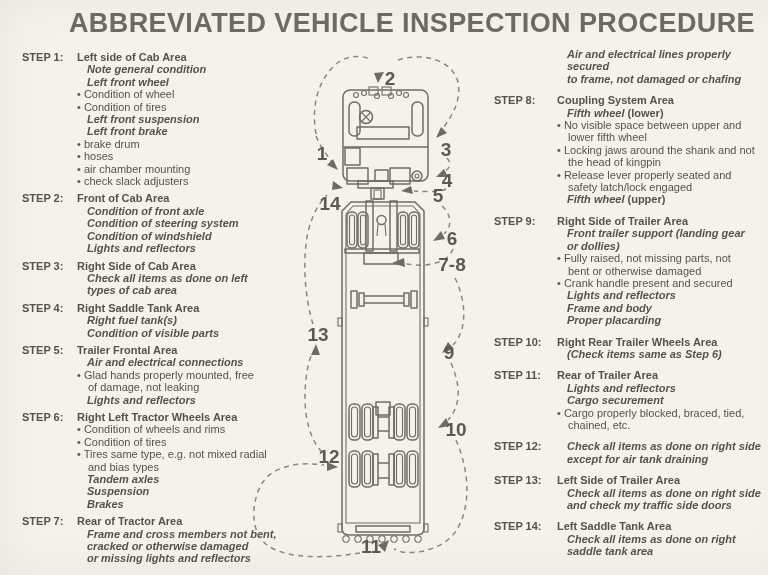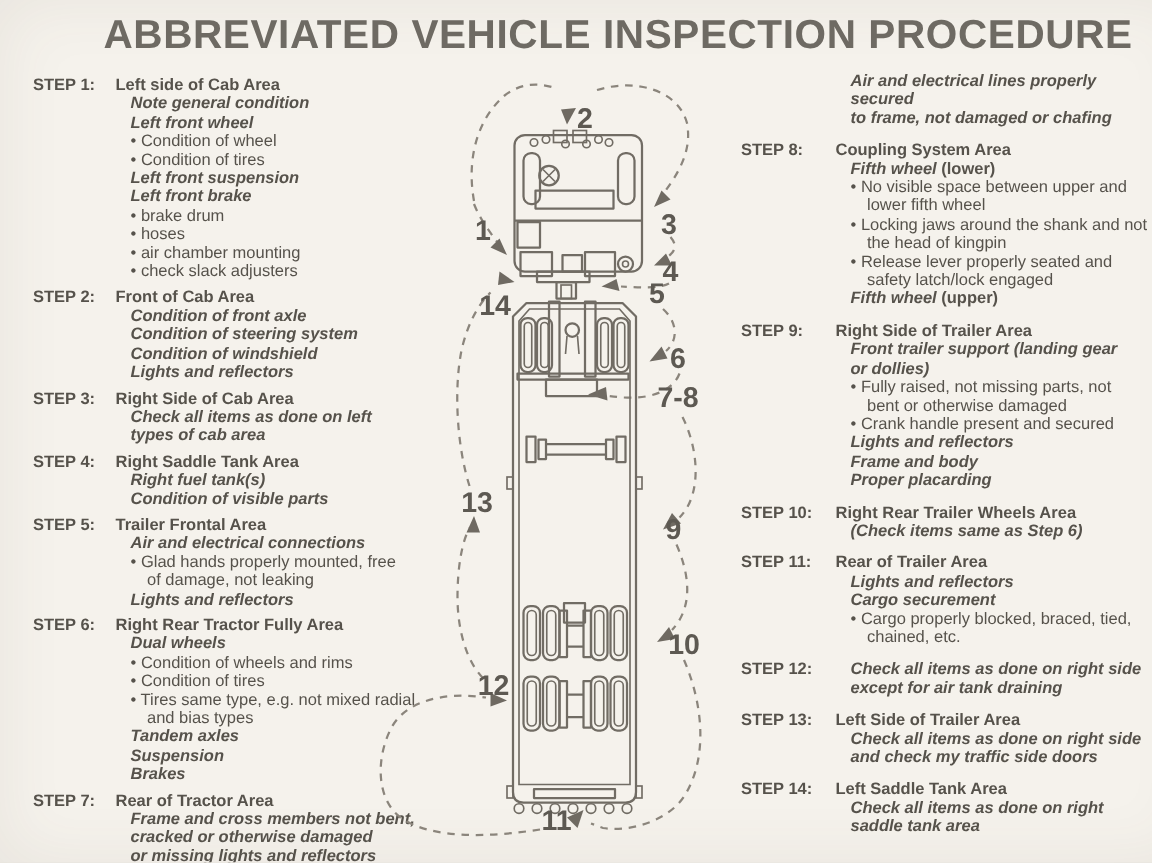--- a/index.html
+++ b/index.html
@@ -20,21 +20,21 @@
   .col-left  { left:22px;  top:51px; width:276px; }
   .col-right { left:494px; top:48px; width:272px; }
   .step { display:flex; margin-bottom:5px; }
   .col-right .step { margin-bottom:9px; }
   .step-label { flex:0 0 55px; font-weight:700; white-space:nowrap; }
   .col-right .step-label { flex-basis:63px; }
   .step-body { flex:1 1 auto; }
   .step-heading { font-weight:700; }
   .item-em { font-weight:700; font-style:italic; margin-left:10px; white-space:pre-line; }
   .item-em .suffix { font-weight:700; font-style:normal; }
-  .item-bullet { margin-left:10px; padding-left:11px; text-indent:-11px; white-space:pre-line; }
+  .item-bullet { padding-left:11px; text-indent:-11px; white-space:pre-line; }
   .item-bullet::before { content:"• "; }
   .diagram { position:absolute; left:245px; top:46px; width:250px; height:524px; }
   .diagram svg { display:block; width:100%; height:100%; }
   .truck  { stroke:#716c64; fill:none; stroke-width:1.5; stroke-linejoin:round; }
   .truckthin { stroke:#716c64; fill:none; stroke-width:1.1; }
   .dash   { stroke:#8b857c; fill:none; stroke-width:1.5; stroke-dasharray:5 4.5; }
   .ahead  { fill:#6f6a62; stroke:none; }
   .marker { font-family:"Liberation Sans", sans-serif; font-size:19px; font-weight:700; fill:#5d5952; text-anchor:middle; }
 </style>
 </head>
@@ -93,22 +93,21 @@
           <div class="step-heading">Trailer Frontal Area</div>
           <div class="item-em">Air and electrical connections</div>
           <div class="item-bullet">Glad hands properly mounted, free
 of damage, not leaking</div>
           <div class="item-em">Lights and reflectors</div>
         </div>
       </div>
       <div class="step">
         <div class="step-label">STEP 6:</div>
         <div class="step-body">
-          <div class="step-heading">Right Rear Tractor Fully Area</div>
-          <div class="item-em">Dual wheels</div>
+          <div class="step-heading">Right Left Tractor Wheels Area</div>
           <div class="item-bullet">Condition of wheels and rims</div>
           <div class="item-bullet">Condition of tires</div>
           <div class="item-bullet">Tires same type, e.g. not mixed radial
 and bias types</div>
           <div class="item-em">Tandem axles</div>
           <div class="item-em">Suspension</div>
           <div class="item-em">Brakes</div>
         </div>
       </div>
       <div class="step">

